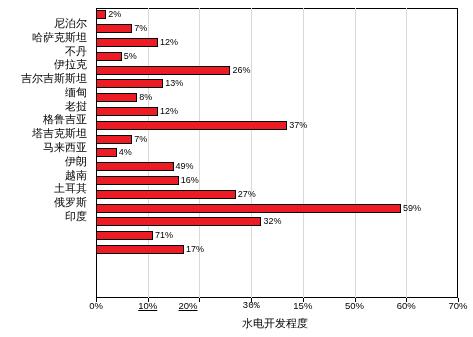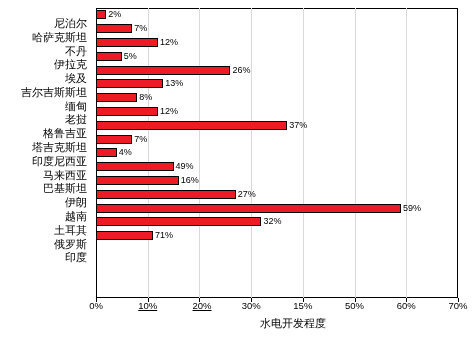--- a/index.html
+++ b/index.html
@@ -75,21 +75,21 @@
     white-space:nowrap;
   }
   .tickmark{
     position:absolute;
     top:298px;
     width:1px;height:4px;
     background:#000;
   }
   .xaxis-title{
     position:absolute;
-    left:112px;top:316px;width:362px;
+    left:94px;top:316px;width:362px;
     text-align:center;
     font-size:11px;
     color:#000;
   }
 </style>
 </head>
 <body>
 
 <div id="wrap">
 
@@ -111,45 +111,36 @@
       <div class="cat-row">
         <span>哈萨克斯坦</span>
       </div>
       <div class="cat-row">
         <span>不丹</span>
       </div>
       <div class="cat-row">
         <span>伊拉克</span>
       </div>
       <div class="cat-row">
-        <span>埃及</span>
-      </div>
-      <div class="cat-row">
         <span>吉尔吉斯斯坦</span>
       </div>
       <div class="cat-row">
         <span>缅甸</span>
       </div>
       <div class="cat-row">
         <span>老挝</span>
       </div>
       <div class="cat-row">
         <span>格鲁吉亚</span>
       </div>
       <div class="cat-row">
         <span>塔吉克斯坦</span>
       </div>
       <div class="cat-row">
-        <span>印度尼西亚</span>
-      </div>
-      <div class="cat-row">
         <span>马来西亚</span>
-      </div>
-      <div class="cat-row">
-        <span>巴基斯坦</span>
       </div>
       <div class="cat-row">
         <span>伊朗</span>
       </div>
       <div class="cat-row">
         <span>越南</span>
       </div>
       <div class="cat-row">
         <span>土耳其</span>
       </div>
@@ -222,39 +213,43 @@
         <div class="bar" style="width: 305.114px; background: rgb(237, 28, 36); border-color: rgb(0, 0, 0);"></div>
         <div class="bar-label">59%</div>
       </div>
       <div class="bar-row">
         <div class="bar" style="width: 165.486px; background: rgb(237, 28, 36); border-color: rgb(0, 0, 0);"></div>
         <div class="bar-label">32%</div>
       </div>
       <div class="bar-row">
         <div class="bar" style="width: 56.8857px; background: rgb(237, 28, 36); border-color: rgb(0, 0, 0);"></div>
         <div class="bar-label">71%</div>
+      </div>
+      <div class="bar-row">
+        <div class="bar" style="width: 87.9143px; background: rgb(237, 28, 36); border-color: rgb(0, 0, 0);"></div>
+        <div class="bar-label">17%</div>
       </div>
     </div>
 
   <div id="tickmarks">
       <div class="tickmark" style="left: 96px;"></div>
       <div class="tickmark" style="left: 147.714px;"></div>
       <div class="tickmark" style="left: 199.429px;"></div>
       <div class="tickmark" style="left: 251.143px;"></div>
       <div class="tickmark" style="left: 302.857px;"></div>
       <div class="tickmark" style="left: 354.571px;"></div>
       <div class="tickmark" style="left: 406.286px;"></div>
       <div class="tickmark" style="left: 458px;"></div>
     </div>
 
   <div class="xticks" id="xticks">
       <div class="xtick" style="left: 0px;">0%</div>
       <div class="xtick" style="left: 51.7143px; text-decoration: underline;">10%</div>
-      <div class="xtick" style="left: 106px; text-decoration: underline;">20%</div>
-      <div class="xtick" style="left: 155.143px;">30%</div>
+      <div class="xtick" style="left: 92px; text-decoration: underline;">20%</div>
+      <div class="xtick" style="left: 155.143px; font-family: Liberation Mono, monospace;">30%</div>
       <div class="xtick" style="left: 206.857px;">15%</div>
       <div class="xtick" style="left: 258.571px;">50%</div>
       <div class="xtick" style="left: 310.286px;">60%</div>
       <div class="xtick" style="left: 362px;">70%</div>
     </div>
 
   <div class="xaxis-title">水电开发程度</div>
 
 </div>
 

